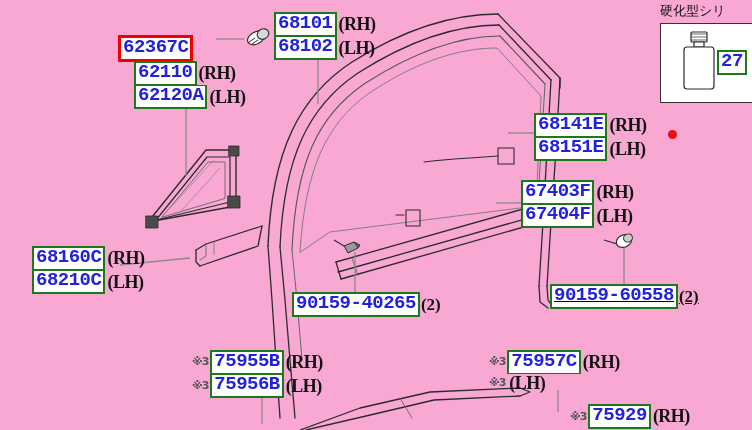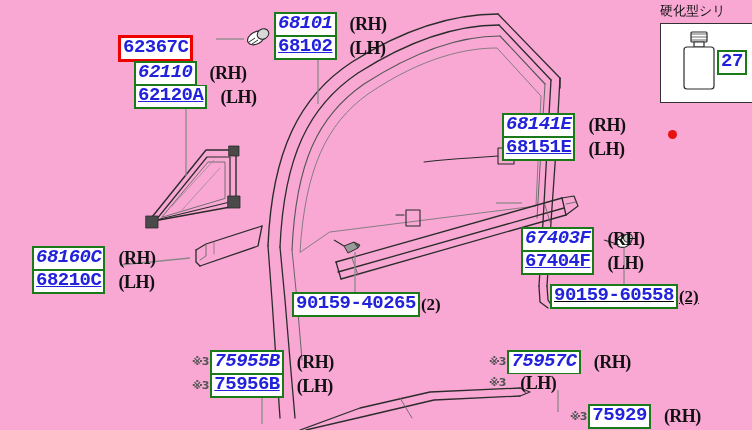--- a/index.html
+++ b/index.html
@@ -52,32 +52,30 @@
     padding: 0px 2px 1px 2px;
     line-height: 1.05;
     box-sizing: border-box;
   }
   .pn-box.red {
     border-color: #ee0000;
     border-width: 3px;
   }
   .pn-box.joined-top {
     border-bottom-width: 1px;
-    font-style: italic;
   }
   .pn-box.joined-bottom {
     border-top-width: 1px;
-    text-decoration: underline;
   }
   .side {
     color: #111111;
     font-family: "Liberation Serif", "DejaVu Serif", serif;
     font-weight: bold;
     font-size: 18px;
-    padding-left: 13px;
+    padding-left: 2px;
     letter-spacing: -0.5px;
   }
   .qty {
     color: #111111;
     font-family: "Liberation Serif", "DejaVu Serif", serif;
     font-weight: bold;
     font-size: 17px;
     padding-left: 1px;
   }
   .star {
@@ -282,34 +280,34 @@
         <span class="pn-box joined-top">62110</span>
         <span class="side">(RH)</span>
       </div>
       <div class="pn-row">
         <span class="pn-box joined-bottom">62120A</span>
         <span class="side">(LH)</span>
       </div>
     </div>
   </div>
 
-  <div class="callout" style="left:502px;top:113px;">
+  <div class="callout" style="left:534px;top:113px;">
     <div class="pn-stack">
       <div class="pn-row">
         <span class="pn-box joined-top">68141E</span>
         <span class="side">(RH)</span>
       </div>
       <div class="pn-row">
         <span class="pn-box joined-bottom">68151E</span>
         <span class="side">(LH)</span>
       </div>
     </div>
   </div>
 
-  <div class="callout" style="left:521px;top:180px;margin-top:47px;">
+  <div class="callout" style="left:521px;top:180px;">
     <div class="pn-stack">
       <div class="pn-row">
         <span class="pn-box joined-top">67403F</span>
         <span class="side">(RH)</span>
       </div>
       <div class="pn-row">
         <span class="pn-box joined-bottom">67404F</span>
         <span class="side">(LH)</span>
       </div>
     </div>

